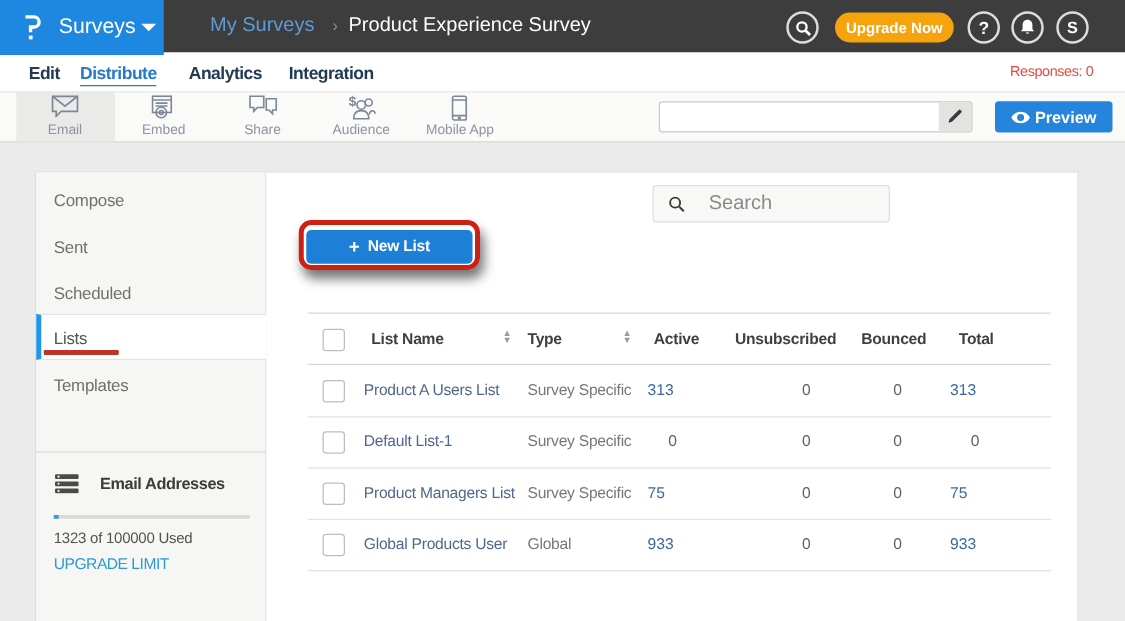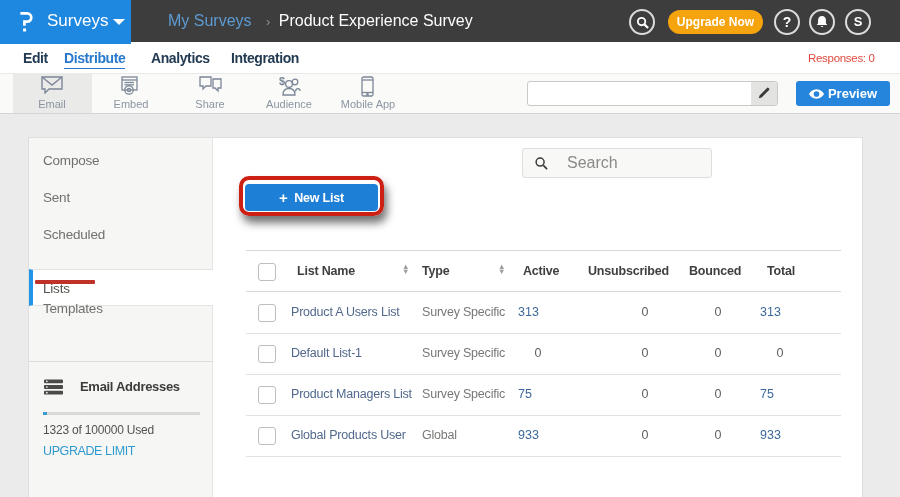--- a/index.html
+++ b/index.html
@@ -32,21 +32,21 @@
   #urltext { left:9px; top:0; line-height:23px; font-size:11.8px; letter-spacing:-0.25px; color:#3a3a3a; white-space:nowrap; }
   #pencilbox { right:0; top:0; width:26px; height:23px; background:#e3e3e1; border-radius:0 3px 3px 0; text-align:center; }
   #preview { left:796px; top:81px; width:94px; height:25px; background:#2584dc; border-radius:3px; color:#fff; font-size:13px; font-weight:bold; text-align:center; line-height:25px; }
 
   
   #panel { left:28px; top:137px; width:835px; height:360px; background:#fff; border:1px solid #dedede; border-bottom:none; }
 
   
   #sidebar { left:0; top:0; width:184px; height:359px; background:#f6f6f4; border-right:1px solid #e6e6e4; }
   .sideitem { left:0; width:184px; height:37px; line-height:37px; padding-left:14px; font-size:13.5px; letter-spacing:-0.2px; color:#70706e; }
-  #lists-item { background:#fff; border-top:1px solid #e4e4e2; border-bottom:1px solid #e4e4e2; border-left:4px solid #2196e8; padding-left:10px; color:#55554f; width:184px;margin-top:18px; }
+  #lists-item { background:#fff; border-top:1px solid #e4e4e2; border-bottom:1px solid #e4e4e2; border-left:4px solid #2196e8; padding-left:10px; color:#55554f; width:184px; }
   #red-underline { left:6px; top:142px; width:60px; height:4px; background:#bf3228; border-radius:1px; }
   #side-divider { left:0; top:223px; width:184px; height:1px; background:#dcdcda; }
   #ea-head { left:51px; top:241px; font-size:13px; letter-spacing:-0.3px; font-weight:bold; color:#3b3b39; }
   #progress { left:14px; top:274px; width:157px; height:3px; background:#d9d9d7; }
   #progress i { display:block; width:4px; height:3px; background:#3a9ad8; }
   #used { left:14px; top:285px; font-size:12px; letter-spacing:-0.2px; color:#525250; }
   #uplimit { left:14px; top:306px; font-size:12.5px; letter-spacing:-0.4px; color:#2f9ad0; }
 
   
   #searchbox { left:493px; top:10px; width:190px; height:30px; background:#f8f8f6; border:1px solid #dedede; border-radius:3px; }

